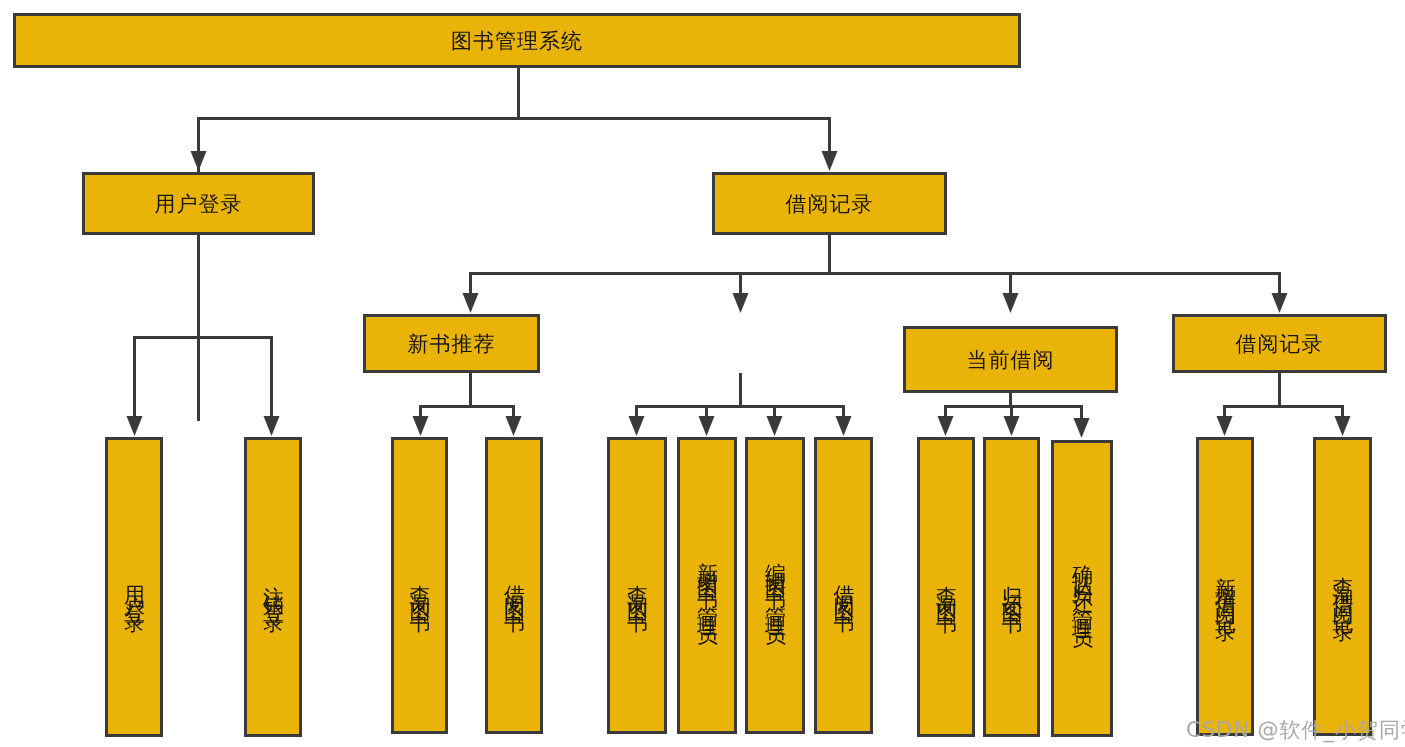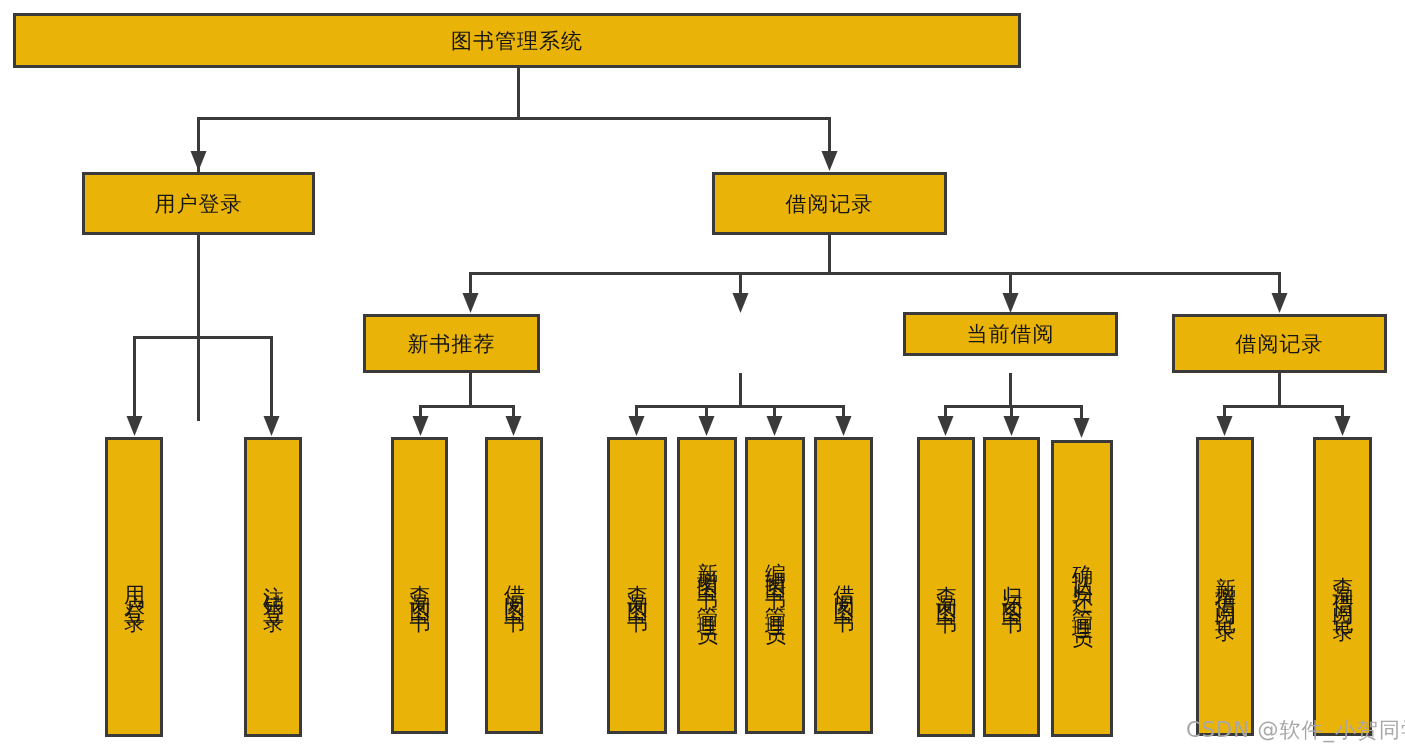--- a/index.html
+++ b/index.html
@@ -142,21 +142,21 @@
   <div class="node hbox" style="left:82px;top:172px;width:233px;height:63px;">
     <span>用户登录</span>
   </div>
   <div class="node hbox" style="left:712px;top:172px;width:235px;height:63px;">
     <span>借阅记录</span>
   </div>
 
   <div class="node hbox" style="left:363px;top:314px;width:177px;height:59px;">
     <span>新书推荐</span>
   </div>
-  <div class="node hbox" style="left:903px;top:312px;width:215px;height:44px;">
+  <div class="node hbox" style="left:903px;top:326px;width:215px;height:67px;">
     <span>当前借阅</span>
   </div>
   <div class="node hbox" style="left:1172px;top:314px;width:215px;height:59px;">
     <span>借阅记录</span>
   </div>
 
   <div class="node vbox" style="left:105px;top:437px;width:58px;height:300px;">
     <span>用户登录</span>
   </div>
   <div class="node vbox" style="left:244px;top:437px;width:58px;height:300px;">

